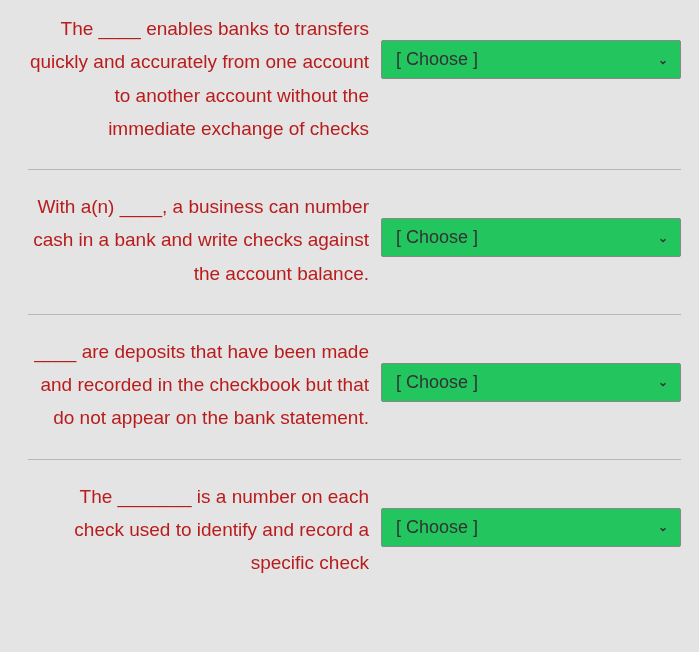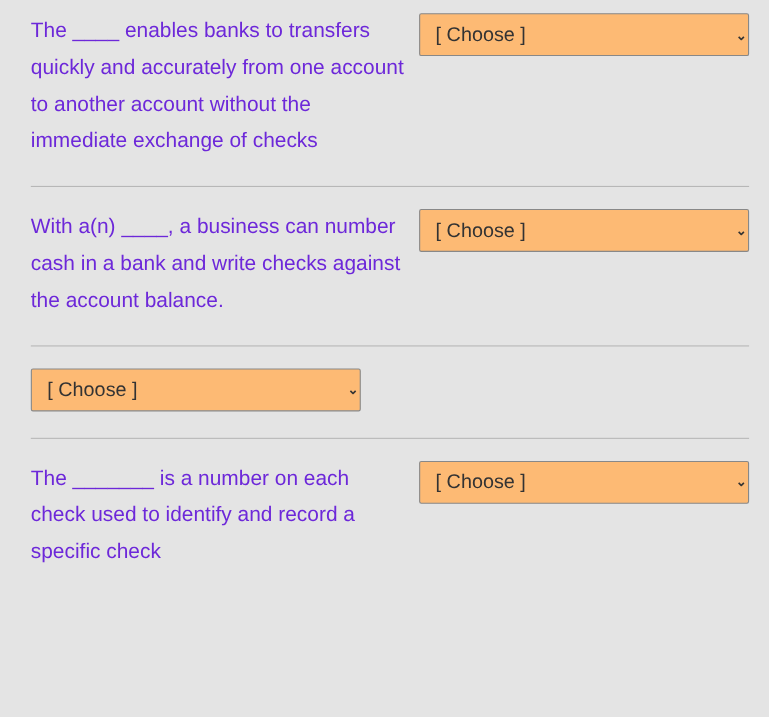--- a/index.html
+++ b/index.html
@@ -21,40 +21,42 @@
     padding: 20px 0 24px 0;
     border-bottom: 1px solid #b7b7b7;
     gap: 8px;
   }
   .question-row:first-child { padding-top: 0; }
   .question-row:last-child { border-bottom: none; padding-bottom: 10px; }
   .prompt {
     flex: 1 1 0;
     line-height: 1.75;
     font-weight: 500;
-    color: #6d28d9;
+    color: #b91c1c;
     padding-right: 4px;
+    text-align: right;
   }
   .answer {
     flex: 0 0 300px;
     display: flex;
     justify-content: flex-start;
   }
   .select-box {
     width: 100%;
     border: 1px solid #888;
-    background: #fdba74;
-    padding: 8px 1px 8px 14px;
+    background: #22c55e;
+    padding: 8px 12px 8px 14px;
     display: flex;
     align-items: center;
     justify-content: space-between;
     font-size: 18px;
     color: #333;
     cursor: pointer;
     border-radius: 2px;
+    margin-top: 28px;
   }
   .select-box .chevron {
     font-size: 12px;
     color: #333;
     font-weight: bold;
   }
 </style>
 </head>
 <body>
 
@@ -74,20 +76,21 @@
     <div class="prompt">With a(n) ____, a business can number cash in a bank and write checks against the account balance.</div>
     <div class="answer">
       <div class="select-box">
         <span>[ Choose ]</span>
         <span class="chevron">⌄</span>
       </div>
     </div>
   </div>
 
   <div class="question-row">
+    <div class="prompt">____ are deposits that have been made and recorded in the checkbook but that do not appear on the bank statement.</div>
     <div class="answer">
       <div class="select-box">
         <span>[ Choose ]</span>
         <span class="chevron">⌄</span>
       </div>
     </div>
   </div>
 
   <div class="question-row">
     <div class="prompt">The _______ is a number on each check used to identify and record a specific check</div>

